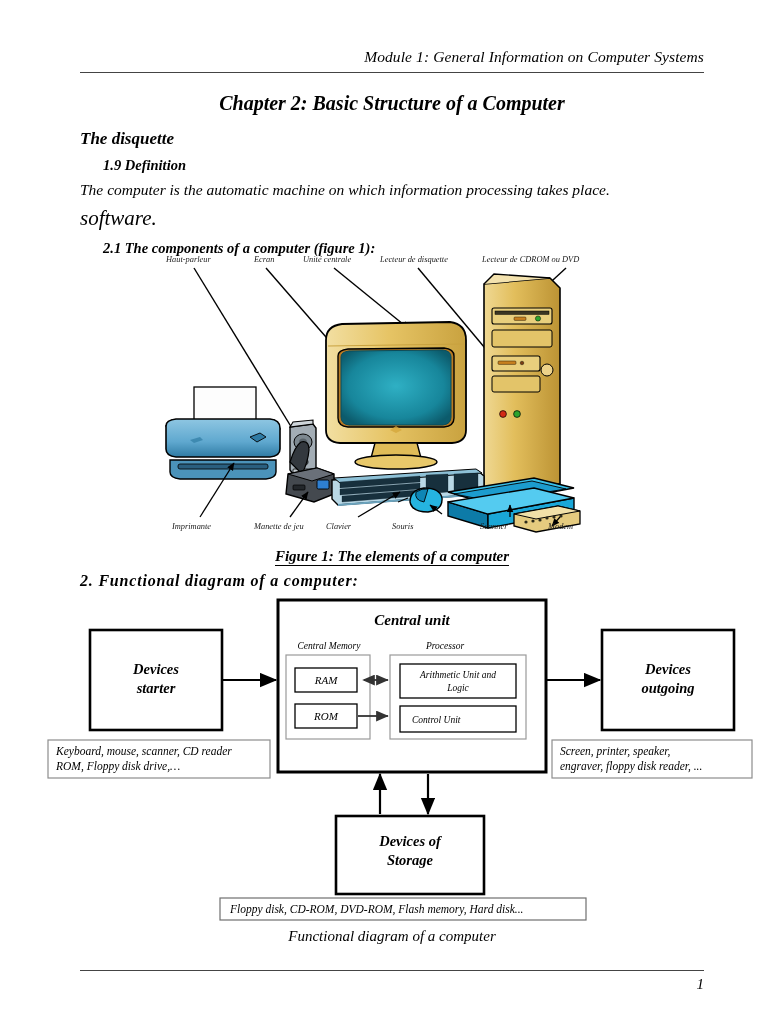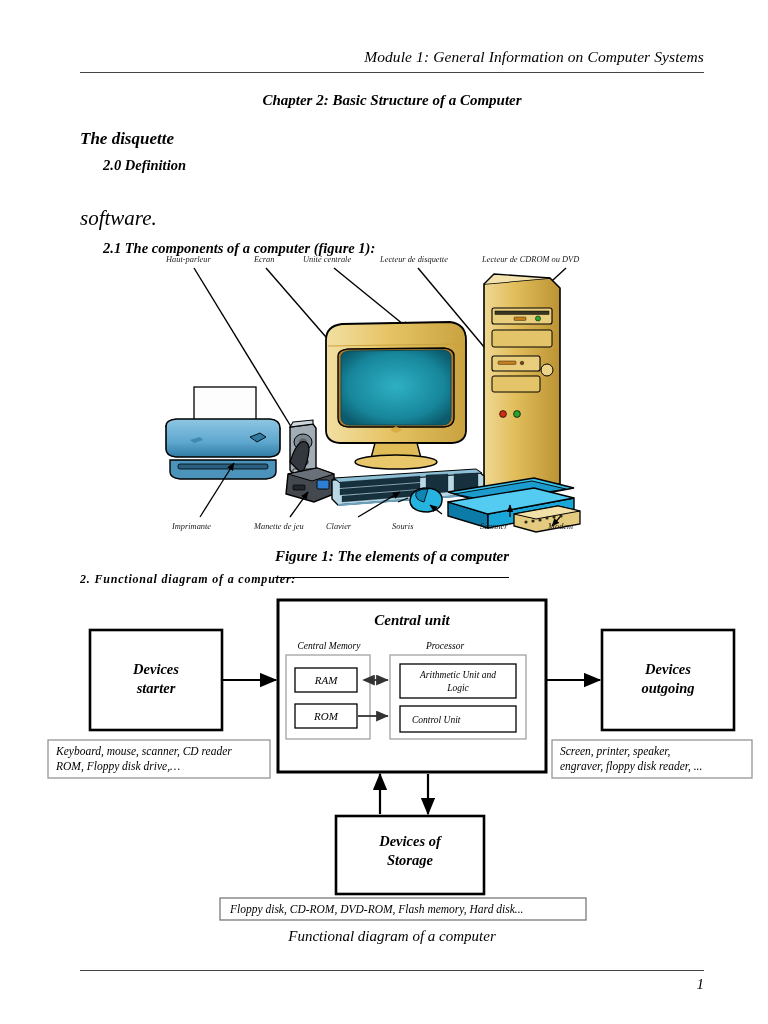--- a/index.html
+++ b/index.html
@@ -40,21 +40,21 @@
     height: 0;
     border-top: 1.3px solid #444;
   }
 
   
   .chapter-title {
     position: absolute;
     left: 68px; top: 92px;
     width: 624px;
     text-align: center;
-    font-size: 15px;
+    font-size: 20px;
     font-weight: bold;
   }
   .h-computer {
     position: absolute;
     left: 68px; top: 129px;
     font-size: 17px;
     font-weight: bold;
   }
   .h-definition {
     position: absolute;
@@ -91,27 +91,27 @@
   .fig-caption {
     position: absolute;
     left: 68px; top: 548px;
     width: 624px;
     text-align: center;
     font-size: 15px;
     font-weight: bold;
   }
   .fig-caption span {
     border-bottom: 1.4px solid #000;
-    padding-bottom: 13px;
+    padding-bottom: 1px;
   }
 
   .h-functional {
     position: absolute;
     left: 68px; top: 572px;
-    font-size: 12px;
+    font-size: 16px;
     font-weight: bold;
     letter-spacing: 0.8px;
   }
 
   
   .diagram {
     position: absolute;
     left: 28px; top: 592px;
     width: 715px;
     height: 330px;
@@ -154,21 +154,22 @@
 </head>
 <body>
 
 <div class="page">
 
   <div class="header-text">Module 1: General Information on Computer Systems</div>
   <div class="header-rule"></div>
 
   <div class="chapter-title">Chapter 2: Basic Structure of a Computer</div>
   <div class="h-computer">The  disquette</div>
-  <div class="h-definition">2.0 Definition</div>
+  <div class="h-definition">1.9 Definition</div>
+  <div class="body-line-1">The computer is the automatic machine on which information processing takes place.</div>
   <div class="body-line-2">software.</div>
   <div class="h-components">2.1 The components of a computer (figure 1):</div>
 
   <div class="figure-wrap">
     <svg width="470" height="285" viewBox="0 0 470 285" xmlns="http://www.w3.org/2000/svg">
       <defs>
         <linearGradient id="scrG" cx="50%" cy="50%">
           <stop offset="0%" stop-color="#2ba3b8"></stop>
           <stop offset="100%" stop-color="#0d6072"></stop>
         </linearGradient>

